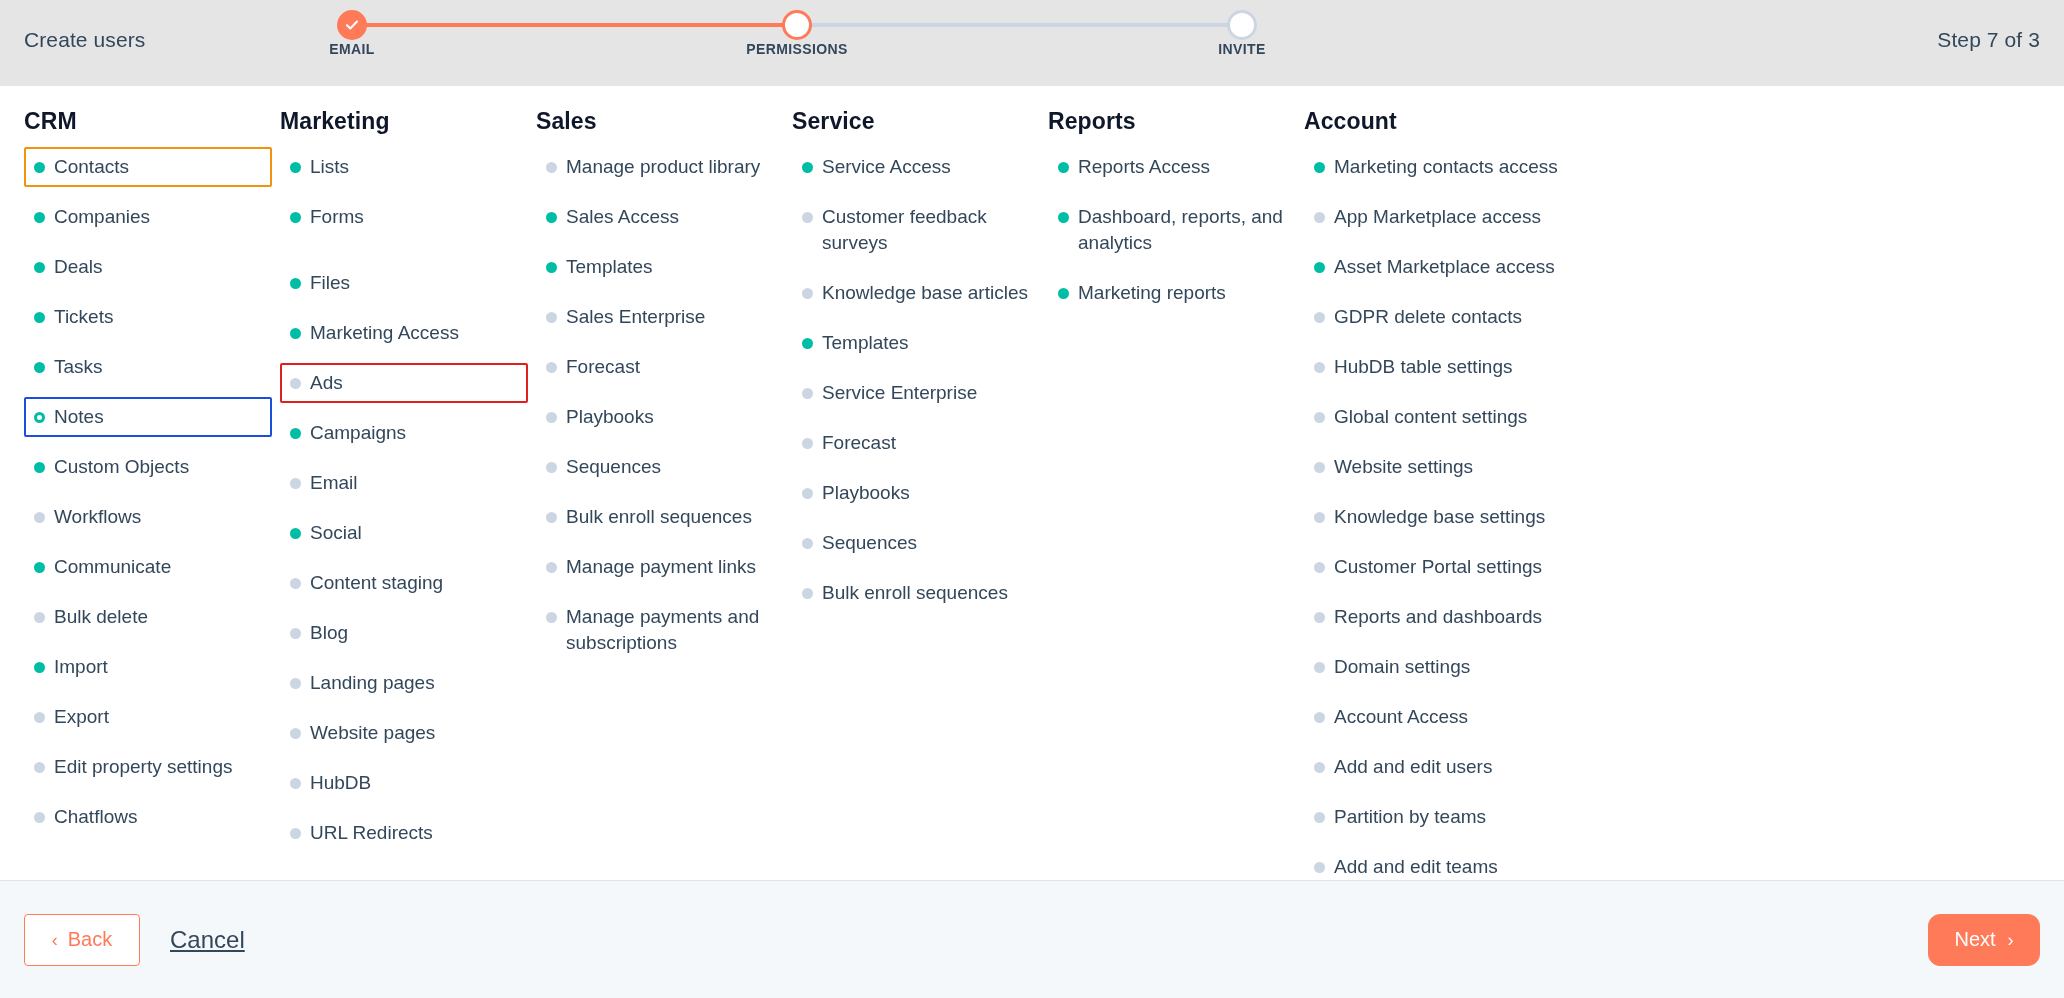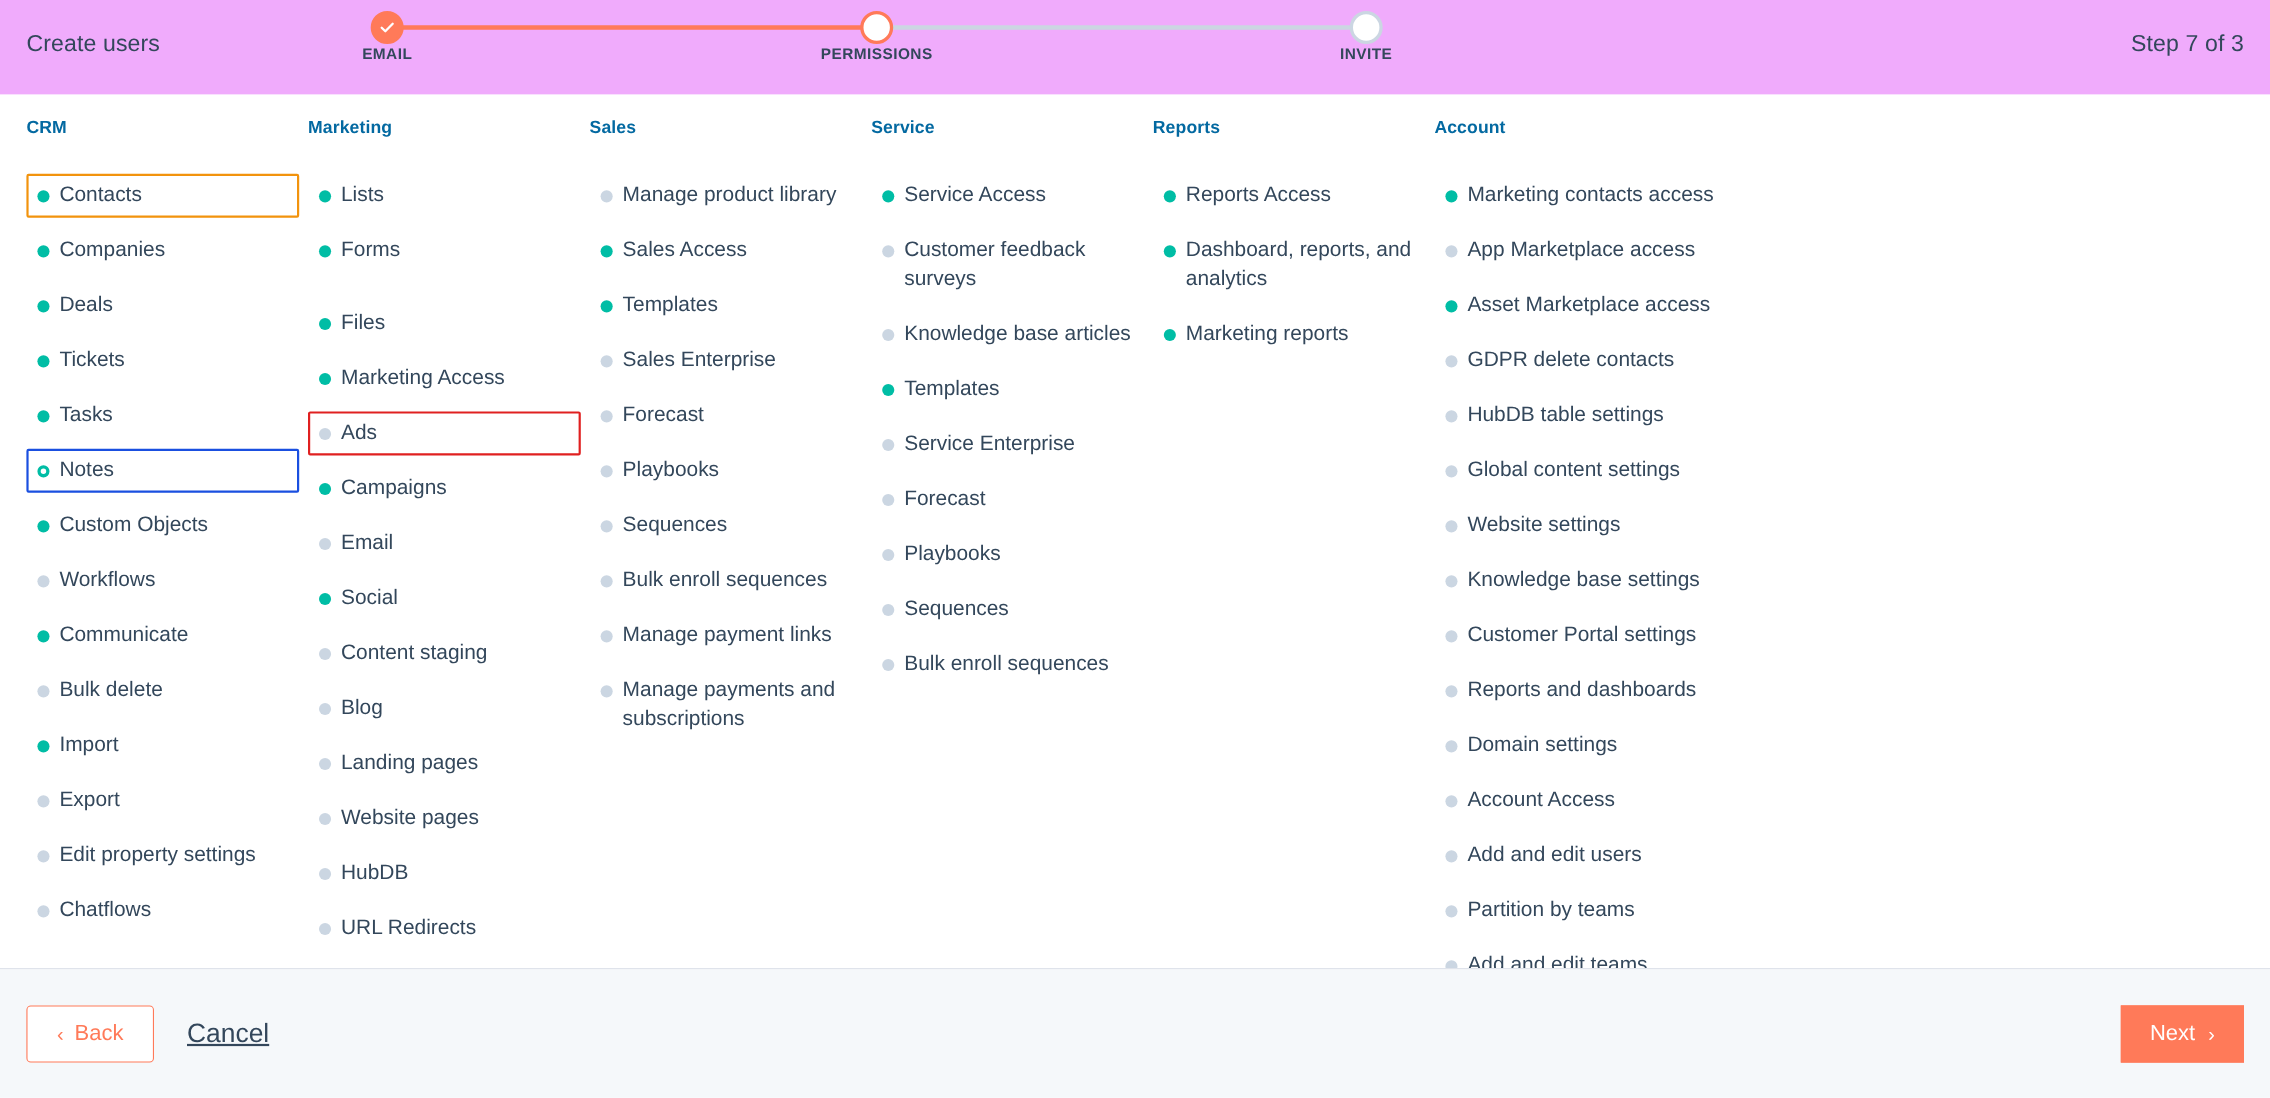--- a/index.html
+++ b/index.html
@@ -11,21 +11,21 @@
     background: #ffffff;
     font-family: "Liberation Sans", sans-serif;
     color: #33475b;
   }
 
   
   #header {
     position: relative;
     height: 86px;
     width: 100%;
-    background: #f0abfc;
+    background: #e5e5e5;
     text-align: center;
   }
 
   #page-title {
     position: absolute;
     left: 24px;
     top: 28px;
     font-size: 21px;
     color: #33475b;
     letter-spacing: .1px;
@@ -116,24 +116,24 @@
     padding-right: 8px;
   }
   .col-0 { width: 256px; }
   .col-1 { width: 256px; }
   .col-2 { width: 256px; }
   .col-3 { width: 256px; }
   .col-4 { width: 256px; }
   .col-5 { width: 300px; }
 
   .col-title {
-    font-size: 16px;
+    font-size: 23px;
     font-weight: bold;
-    color: #0369a1;
-    margin-bottom: 32px;
+    color: #0f172a;
+    margin-bottom: 12px;
     letter-spacing: .1px;
   }
 
   .perm-item {
     position: relative;
     display: block;
     font-size: 19px;
     line-height: 26px;
     color: #33475b;
     padding: 5px 8px 5px 28px;
@@ -203,21 +203,21 @@
     margin-left: auto;
     display: inline-flex;
     align-items: center;
     justify-content: center;
     gap: 12px;
     min-width: 112px;
     height: 52px;
     padding: 0 20px;
     background: #ff7a59;
     border: 1px solid #ff7a59;
-    border-radius: 0;
+    border-radius: 12px;
     color: #ffffff;
     font-size: 20px;
     cursor: pointer;
     font-family: "Liberation Sans", sans-serif;
   }
 
   .chev { display: inline-block; font-size: 18px; line-height: 1; }
 </style>
 </head>
 <body>

